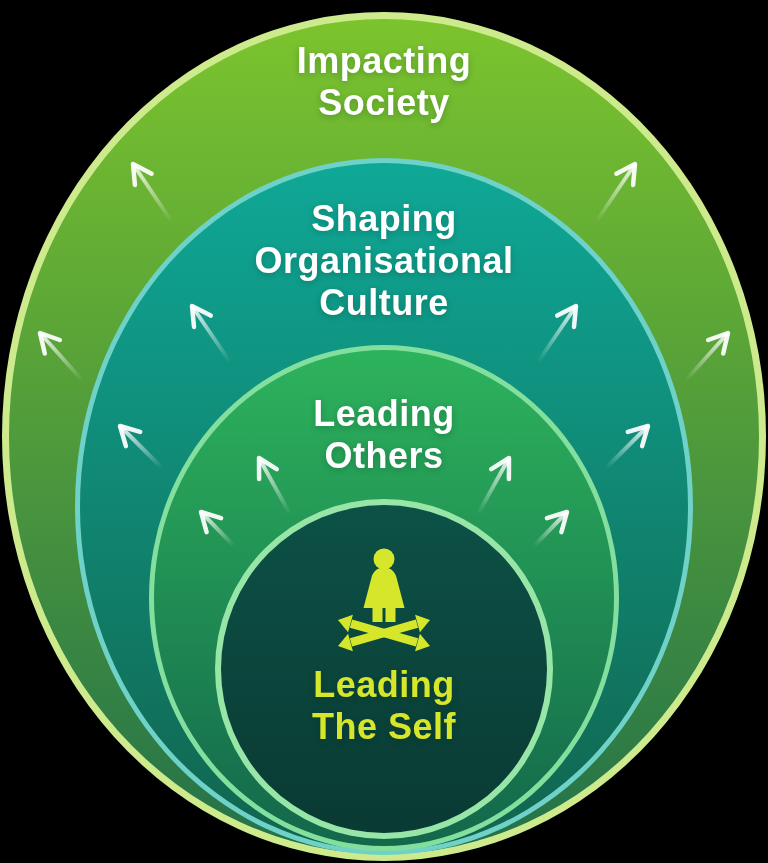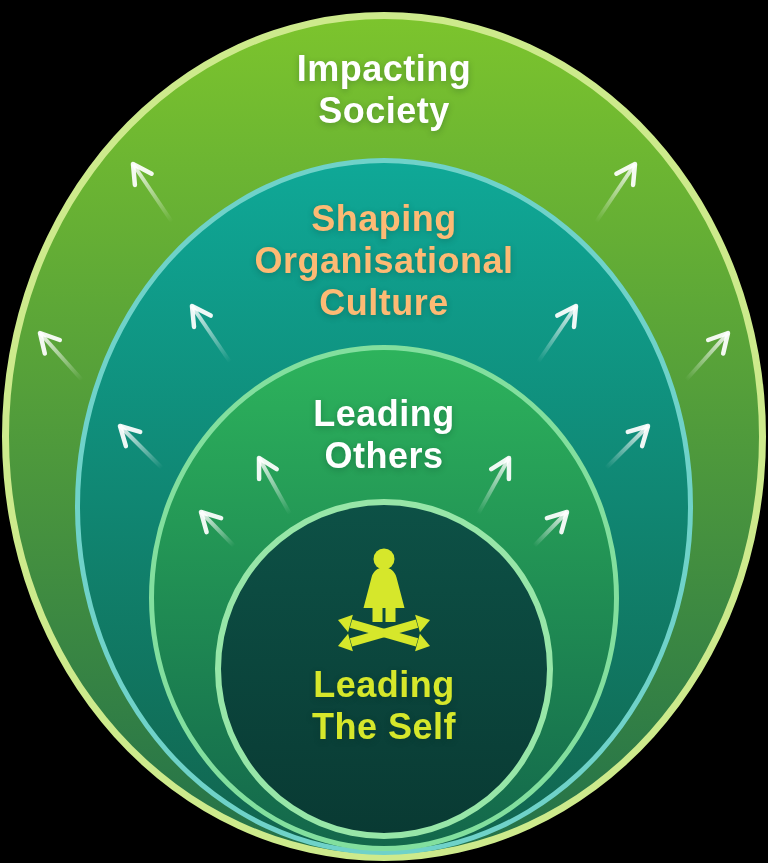--- a/index.html
+++ b/index.html
@@ -31,21 +31,21 @@
     left: 0;
     width: 768px;
     text-align: center;
     white-space: pre-line;
     font-weight: bold;
     font-size: 36px;
     line-height: 42px;
     letter-spacing: 0.5px;
     text-shadow: 0 2px 6px rgba(0, 40, 30, 0.25);
   }
-  #label-0 { top: 48px; }
+  #label-0 { top: 40px; }
   #label-1 { top: 198px; }
   #label-2 { top: 393px; }
   #label-3 { top: 664px; }
 
   #person-icon {
     position: absolute;
     left: 314px;
     top: 542px;
     width: 140px;
     height: 122px;
@@ -148,21 +148,21 @@
     <line class="icon-stroke" x1="70" y1="91" x2="37" y2="100.3" stroke-width="8.5" stroke="#D6E72B"></line>
     <line class="icon-stroke" x1="70" y1="91" x2="103" y2="100.3" stroke-width="8.5" stroke="#D6E72B"></line>
     <polygon class="icon-fill" points="24,78 38.9,72.8 34.1,90.2" fill="#D6E72B"></polygon>
     <polygon class="icon-fill" points="116,78 101.1,72.8 105.9,90.2" fill="#D6E72B"></polygon>
     <polygon class="icon-fill" points="24,104 38.9,109.2 34.1,91.8" fill="#D6E72B"></polygon>
     <polygon class="icon-fill" points="116,104 101.1,109.2 105.9,91.8" fill="#D6E72B"></polygon>
   </svg>
 
   <div class="label" id="label-0" style="color: rgb(255, 255, 255);">Impacting
 Society</div>
-  <div class="label" id="label-1" style="color: #fdba74;">Shaping
+  <div class="label" id="label-1" style="color: #ffffff;">Shaping
 Organisational
 Culture</div>
   <div class="label" id="label-2" style="color: rgb(255, 255, 255);">Leading
 Others</div>
   <div class="label" id="label-3" style="color: rgb(214, 231, 43);">Leading
 The Self</div>
 
 </div>
 
 </body></html>

